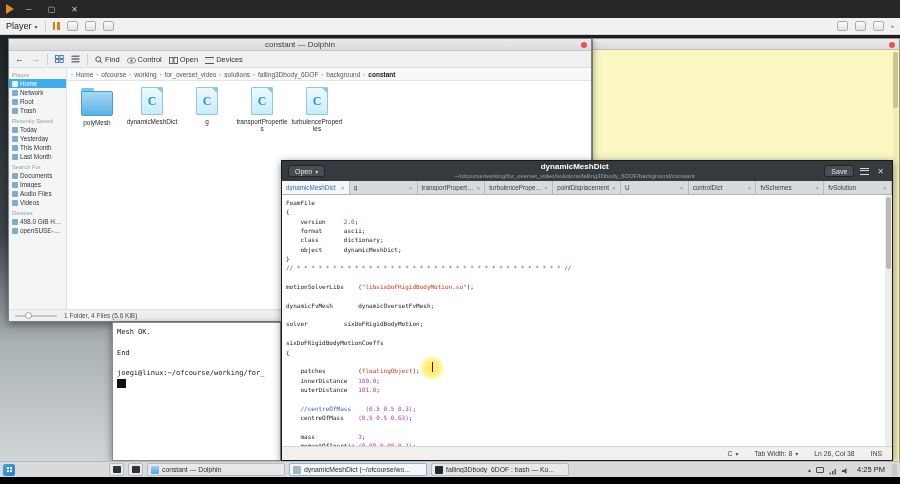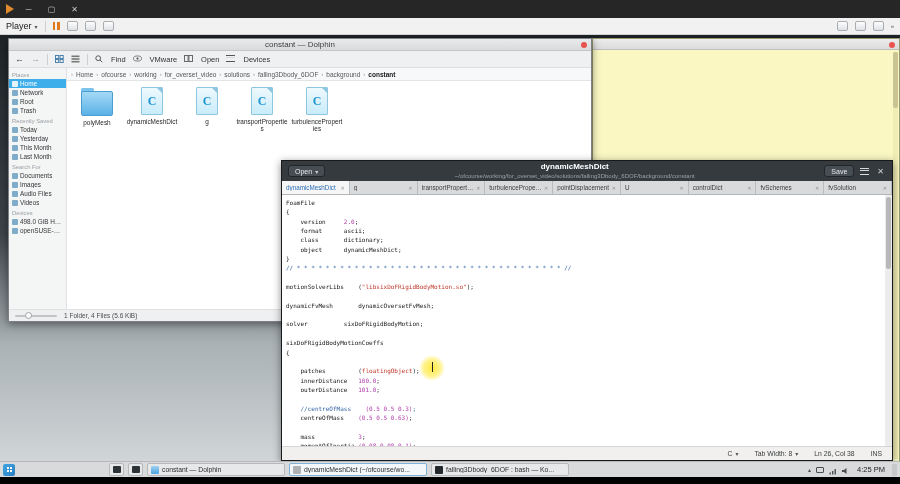--- a/index.html
+++ b/index.html
@@ -30,21 +30,21 @@
 #note-window {left:592px; top:3px; width:308px; height:424px; background:#faf7c3; border:1px solid #99996f;}
 #note-titlebar {height:11px; background:linear-gradient(#ececec,#dbdbdb); border-bottom:1px solid #bfbfbf; position:relative;}
 #note-body {position:absolute; top:11px; bottom:0; left:0; right:0; background:#faf7c3;}
 #note-scroll {position:absolute; right:1px; top:2px; width:5px; bottom:2px; background:#efecb4;}
 #note-scroll i {display:block; width:5px; height:56px; background:#c9c492; border-radius:2px;}
 
 
 #dolphin {left:8px; top:3px; width:584px; height:284px; background:#eff0f1; border:1px solid #7d8084; display:flex; flex-direction:column;}
 #dolphin-titlebar {height:12px; background:linear-gradient(#e9eaeb,#d9dadb); border-bottom:1px solid #c4c6c8; display:flex; align-items:center; justify-content:center; position:relative; font-size:8px; color:#3c3e40; flex:none;}
 #dolphin-toolbar {height:17px; display:flex; align-items:center; gap:7px; padding:0 6px; border-bottom:1px solid #dcdee0; font-size:7.5px; color:#2f3234; flex:none;}
-.dt-btn {display:flex; align-items:flex-start; gap:8px;}
+.dt-btn {display:flex; align-items:flex-end; gap:2px;}
 .nav-arrow {font-size:9px; color:#3b3e40; line-height:1;}
 .nav-arrow.dim {color:#9ea2a6;}
 .mini-svg {display:block;}
 #dolphin-body {flex:1; display:flex; min-height:0;}
 #dolphin-sidebar {width:58px; background:#f4f5f5; border-right:1px solid #e0e2e3; padding:1px 0; overflow:hidden; flex:none;}
 .sb-title {font-size:5.8px; color:#9aa0a4; padding:3px 3px 1px;}
 .sb-item {display:flex; align-items:center; gap:2px; padding:1px 3px; font-size:6.4px; color:#33373a;}
 .sb-item.selected {background:#3daee9; color:#fff;}
 .sb-icon {width:6px; height:6px; border-radius:1px; background:#7facc8; flex:none;}
 .sb-item.selected .sb-icon {background:#e4f2fa;}
@@ -207,21 +207,21 @@
               <circle cx="4" cy="4" r="3" fill="none" stroke="#555" stroke-width="1.2"></circle>
               <line x1="6.2" y1="6.2" x2="9" y2="9" stroke="#555" stroke-width="1.2"></line>
             </svg>
           <span>Find</span>
         </span>
         <span class="dt-btn">
           <svg class="mini-svg" width="9" height="7" viewBox="0 0 12 8">
               <ellipse cx="6" cy="4" rx="5.4" ry="3.4" fill="none" stroke="#555"></ellipse>
               <circle cx="6" cy="4" r="1.5" fill="#555"></circle>
             </svg>
-          <span>VMware</span>
+          <span>Control</span>
         </span>
         <span class="dt-btn">
           <svg class="mini-svg" width="9" height="7" viewBox="0 0 10 8">
               <rect x="0.5" y="0.5" width="4" height="7" fill="none" stroke="#555"></rect>
               <rect x="5.5" y="0.5" width="4" height="7" fill="none" stroke="#555"></rect>
             </svg>
           <span>Open</span>
         </span>
         <span class="dt-btn">
           <span class="hamburger" style="border-color:#555;"></span>
@@ -350,20 +350,30 @@
         </div>
       </div>
       <div id="dolphin-statusbar">
         <span class="zoom-slider">
             <i></i>
           </span>
         <span>1 Folder, 4 Files (5.6 KiB)</span>
       </div>
     </div>
 
+    <div id="terminal" class="window">
+      <div>
+          <div class="term-line">Mesh OK.</div>
+          <div class="term-line">&nbsp;</div>
+          <div class="term-line">End</div>
+          <div class="term-line">&nbsp;</div>
+          <div class="term-line">joegi@linux:~/ofcourse/working/for_</div>
+          <div class="term-line"><span class="term-cursor"></span></div>
+        </div>
+    </div>
 
     <div id="editor" class="window">
       <div id="editor-header">
         <span class="ghd-btn">
           <span>Open</span>
           <span class="caret" style="color:#cfd2d4;">▾</span>
         </span>
         <span id="editor-titles">
           <div id="editor-title">dynamicMeshDict</div>
           <div id="editor-subtitle">~/ofcourse/working/for_overset_video/solutions/falling3Dbody_6DOF/background/constant</div>

